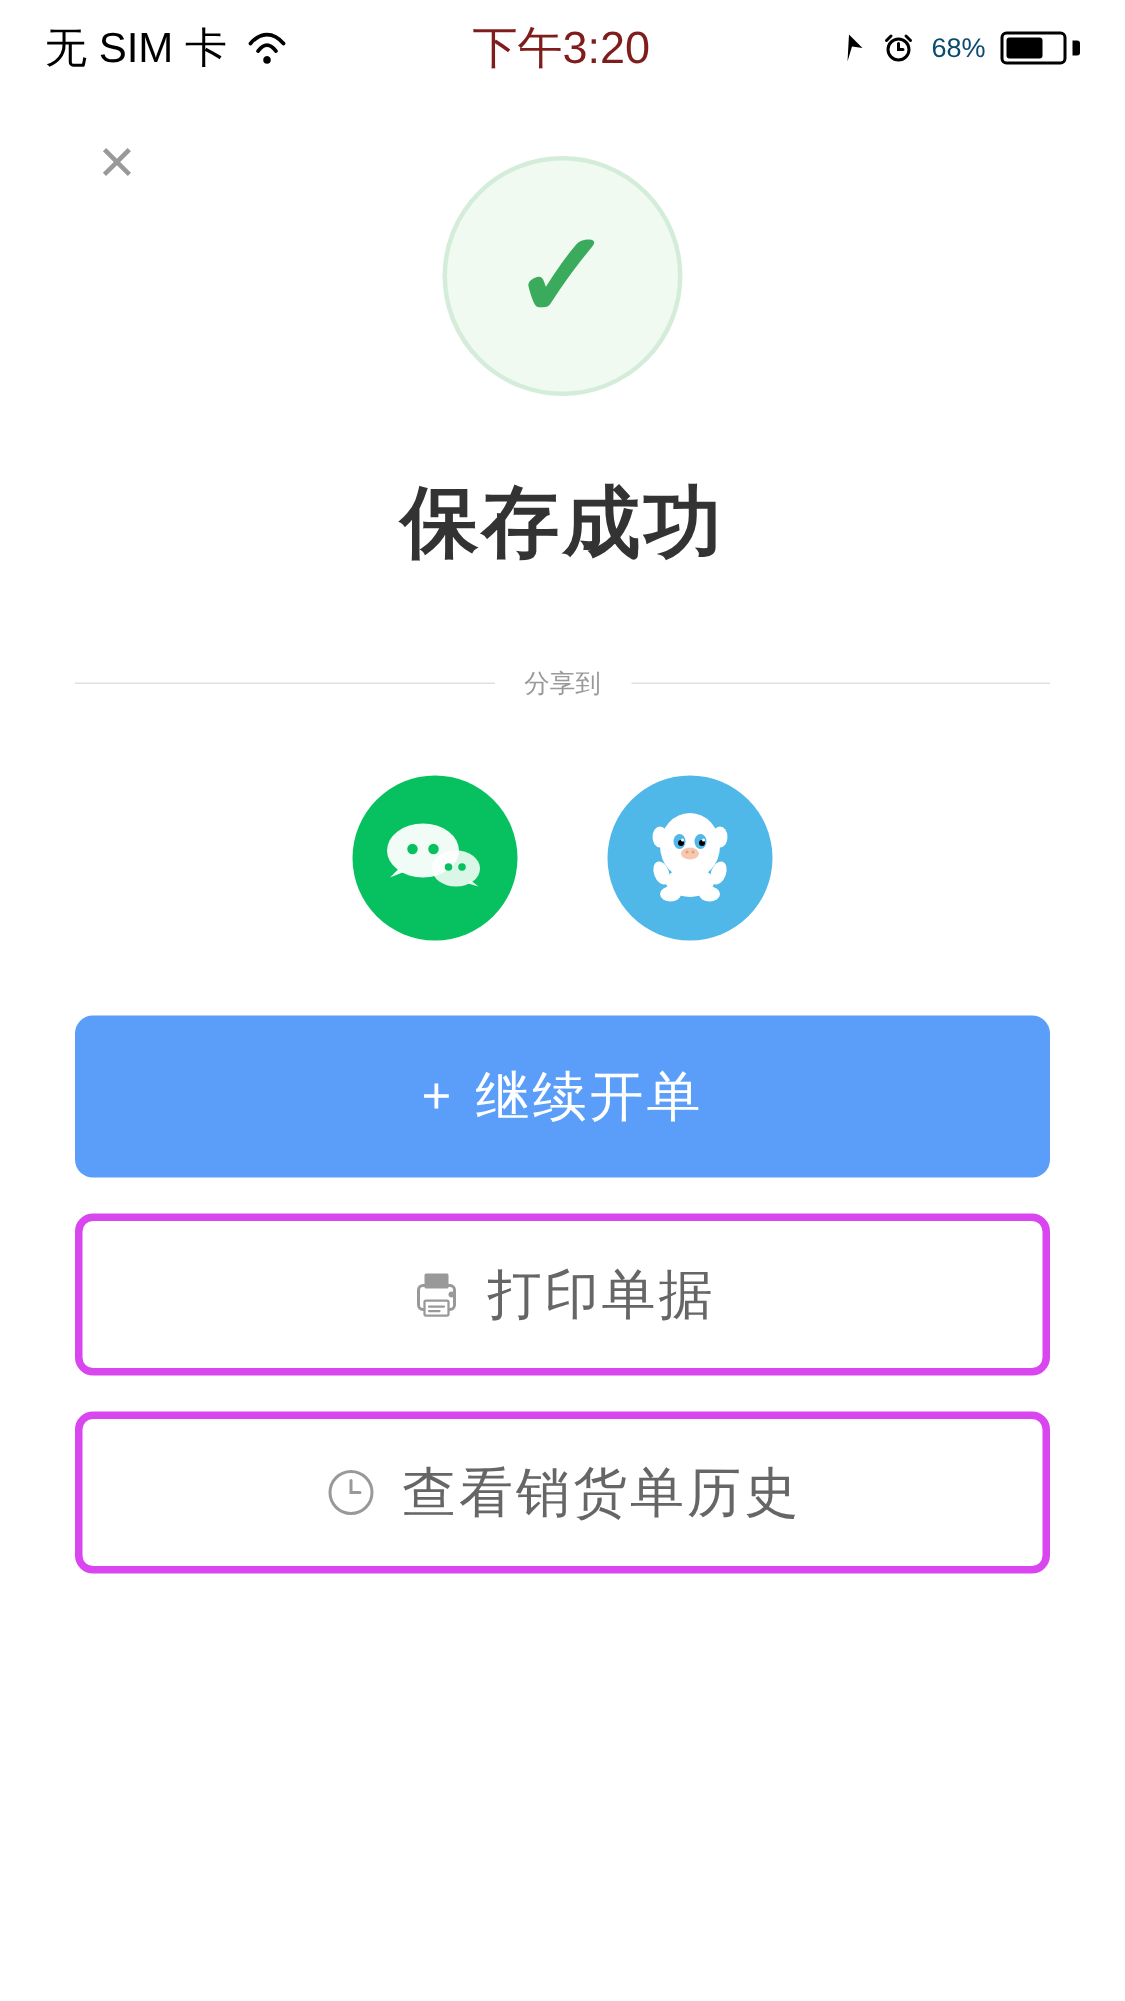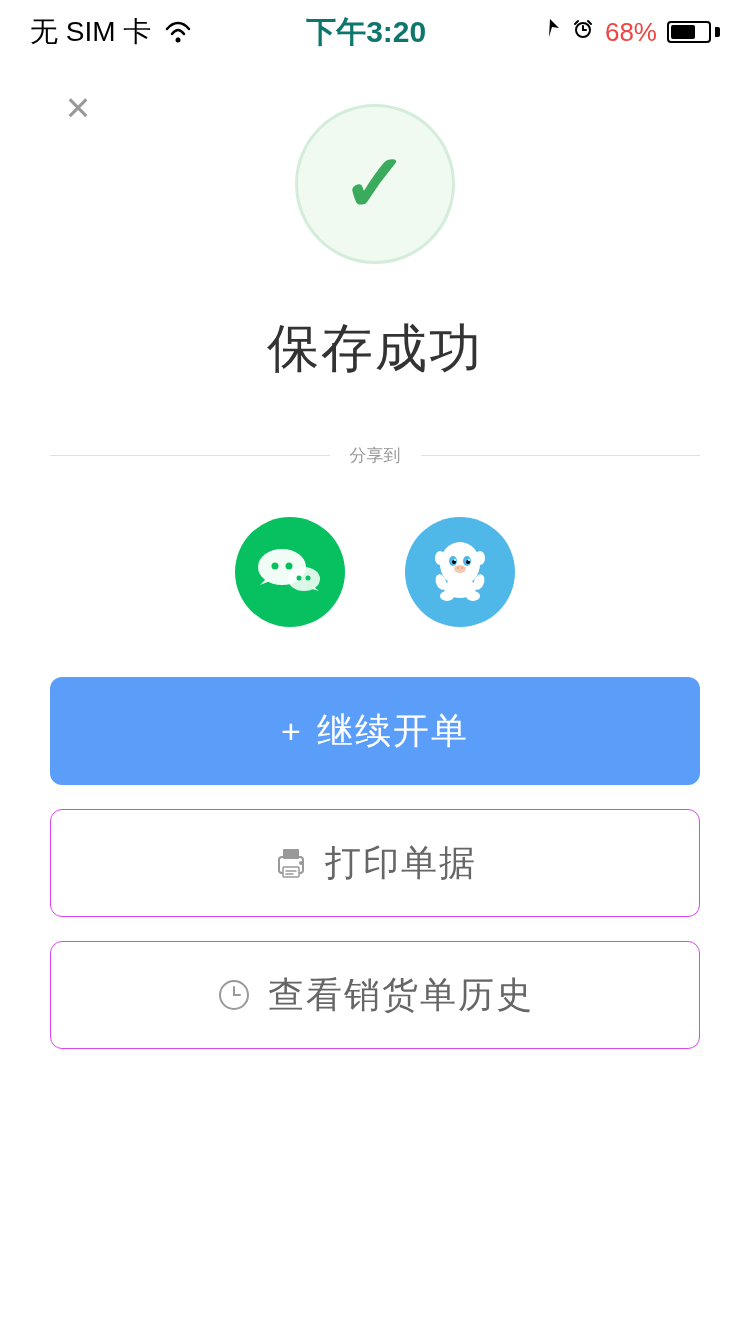--- a/index.html
+++ b/index.html
@@ -32,29 +32,30 @@
     .status-left {
       display: flex;
       align-items: center;
       gap: 12px;
       font-size: 28px;
       color: #000;
     }
 
     .status-center {
       font-size: 30px;
-      font-weight: 700;
-      color: #0f766e;
+      font-weight: 400;
+      color: #7f1d1d;
     }
 
     .status-right {
       display: flex;
+      align-items: center;
       gap: 10px;
-      font-size: 26px;
-      color: #ef4444;
+      font-size: 18px;
+      color: #0c4a6e;
     }
 
     .battery-icon {
       display: inline-flex;
       align-items: center;
       gap: 3px;
     }
 
     .battery-body {
       width: 44px;
@@ -125,21 +126,21 @@
     .checkmark {
       font-size: 80px;
       color: #3aaa5c;
       line-height: 1;
       font-weight: bold;
     }
 
     
     .success-title {
       font-size: 52px;
-      font-weight: 400;
+      font-weight: 700;
       color: #333333;
       margin-bottom: 60px;
       letter-spacing: 2px;
     }
 
     
     .share-section {
       width: 100%;
       padding: 0 50px;
       margin-bottom: 50px;
@@ -213,21 +214,21 @@
     .btn-primary-text {
       font-size: 36px;
       color: #ffffff;
       letter-spacing: 2px;
     }
 
     .btn-secondary {
       width: 100%;
       height: 108px;
       background: #ffffff;
-      border: 1px solid #d946ef;
+      border: 5px solid #d946ef;
       border-radius: 12px;
       display: flex;
       align-items: center;
       justify-content: center;
       gap: 16px;
       cursor: pointer;
     }
 
     .btn-secondary-text {
       font-size: 36px;

